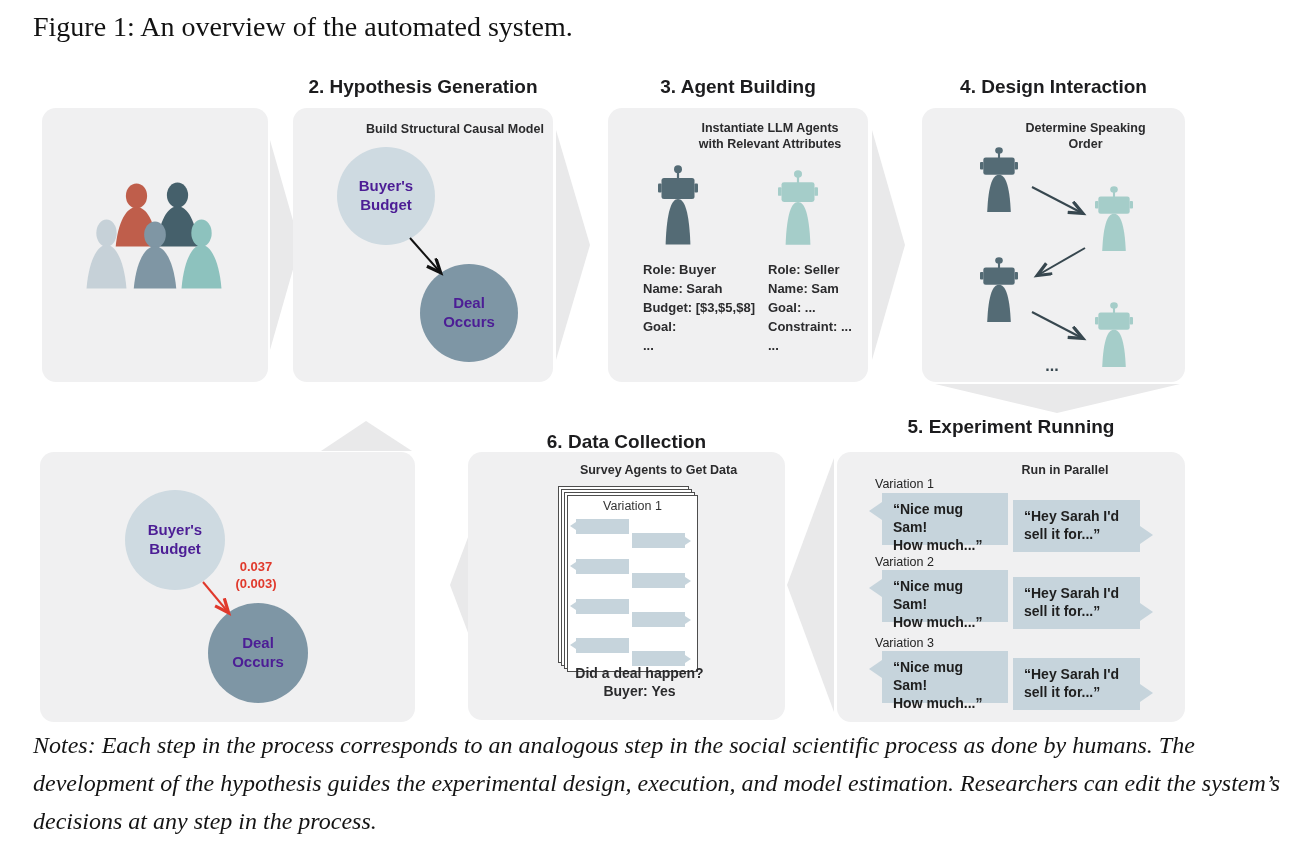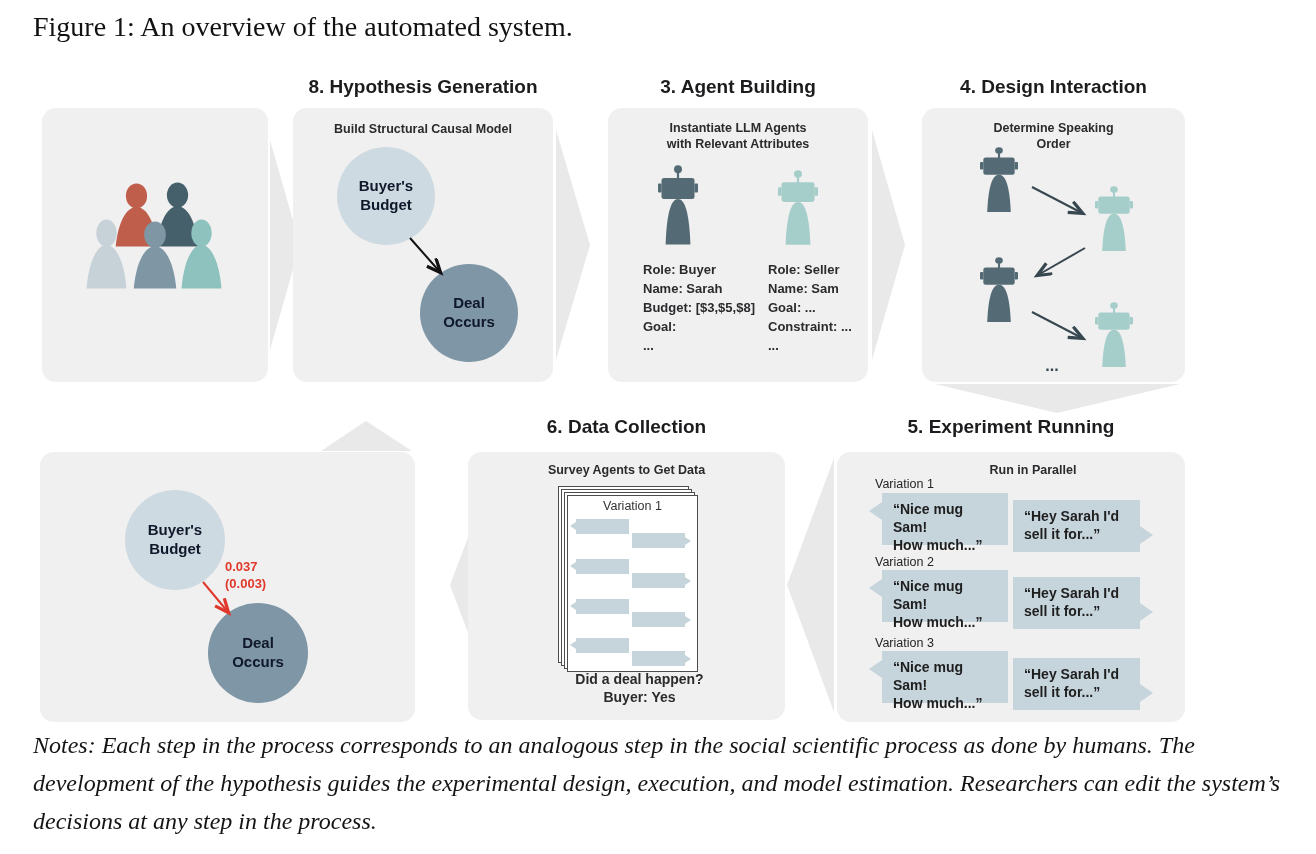--- a/index.html
+++ b/index.html
@@ -12,26 +12,26 @@
   #fig{position:relative;width:1316px;height:854px;background:#fff;overflow:hidden;
        font-family:"Liberation Sans",sans-serif;}
   .abs{position:absolute;}
   .defs{position:absolute;width:0;height:0;overflow:hidden;}
   .caption{position:absolute;left:33px;top:10px;font:400 28px/1.2 "Liberation Serif",serif;color:#121212;white-space:nowrap;}
   .notes{position:absolute;left:33px;top:726px;width:1262px;font:italic 400 24px/38px "Liberation Serif",serif;color:#141414;}
   .panel{position:absolute;background:var(--panel);border-radius:14px;}
   .step-title{position:absolute;font:700 19px/1.1 "Liberation Sans",sans-serif;color:var(--ink);
               text-align:center;white-space:nowrap;}
   .subtitle{position:absolute;font:700 12.5px/1.3 "Liberation Sans",sans-serif;color:var(--sub);
-            text-align:center;white-space:pre-line;}
+            text-align:center;white-space:pre-line;margin-left:32px;}
   .circle-node{position:absolute;border-radius:50%;display:flex;align-items:center;justify-content:center;
-               text-align:center;font:700 15px/1.25 "Liberation Sans",sans-serif;color:#0f172a;white-space:pre-line;}
+               text-align:center;font:700 15px/1.25 "Liberation Sans",sans-serif;color:#4c1d95;white-space:pre-line;}
   .attrs{position:absolute;font:700 13px/19px "Liberation Sans",sans-serif;color:var(--sub);white-space:pre-line;}
   .ellipsis{position:absolute;font:700 16px/1 "Liberation Sans",sans-serif;color:#37474f;text-align:center;}
-  .coef{position:absolute;font:700 13px/17px "Liberation Sans",sans-serif;color:var(--red);white-space:pre-line;}
+  .coef{position:absolute;font:700 13px/17px "Liberation Sans",sans-serif;color:var(--red);text-align:center;white-space:pre-line;}
   .var-label{position:absolute;font:400 12.5px/1.1 "Liberation Sans",sans-serif;color:#242424;}
   .chat-bubble{position:absolute;background:var(--bubble);box-sizing:border-box;padding:7px 8px 6px 11px;
                font:700 14px/18px "Liberation Sans",sans-serif;color:#1e1e1e;white-space:pre-line;}
   .tail-l::before{content:"";position:absolute;left:-13px;top:9px;width:0;height:0;
                   border-top:9px solid transparent;border-bottom:9px solid transparent;border-right:13px solid var(--bubble);}
   .tail-r::after{content:"";position:absolute;right:-13px;bottom:8px;width:0;height:0;
                  border-top:9px solid transparent;border-bottom:9px solid transparent;border-left:13px solid var(--bubble);}
   .page{position:absolute;background:#fff;border:1.4px solid #4d4d4d;box-sizing:border-box;}
   .page-label{position:absolute;left:0;top:4px;width:100%;text-align:center;
               font:400 12.5px/1.1 "Liberation Sans",sans-serif;color:#333;}
@@ -79,24 +79,24 @@
   <svg class="abs" style="left:0;top:0" width="1316" height="854" viewBox="0 0 1316 854">
     <polygon points="270,140 300,245 270,350" fill="var(--chev)"></polygon>
     <polygon points="556,130 590,245 556,360" fill="var(--chev)"></polygon>
     <polygon points="872,130 905,245 872,360" fill="var(--chev)"></polygon>
     <polygon points="935,384 1180,384 1057,413" fill="var(--chev)"></polygon>
     <polygon points="321,451 412,451 366,421" fill="var(--chev)"></polygon>
     <polygon points="498,458 450,585 498,712" fill="var(--chev)"></polygon>
     <polygon points="834,458 787,585 834,712" fill="var(--chev)"></polygon>
   </svg>
 
-  <div class="step-title" style="left:293px;top:77px;width:260px">8. Hypothesis Generation</div>
+  <div class="step-title" style="left:293px;top:77px;width:260px">2. Hypothesis Generation</div>
   <div class="step-title" style="left:608px;top:77px;width:260px">3. Agent Building</div>
   <div class="step-title" style="left:922px;top:77px;width:263px">4. Design Interaction</div>
-  <div class="step-title" style="left:468px;top:417px;width:317px">6. Data Collection</div>
+  <div class="step-title" style="left:468px;top:432px;width:317px">6. Data Collection</div>
   <div class="step-title" style="left:837px;top:417px;width:348px">5. Experiment Running</div>
 
   <div class="panel" style="left:42px;top:108px;width:226px;height:274px">
     <svg class="icon" style="left:70px;top:75px;color:var(--p-red)" width="49" height="65" viewBox="0 0 60 68" preserveAspectRatio="none">
         <use href="#g-person"></use>
       </svg>
     <svg class="icon" style="left:111px;top:74px;color:var(--p-dark)" width="49" height="66" viewBox="0 0 60 68" preserveAspectRatio="none">
         <use href="#g-person"></use>
       </svg>
     <svg class="icon" style="left:41px;top:111px;color:var(--p-light)" width="47" height="71" viewBox="0 0 60 68" preserveAspectRatio="none">
@@ -186,21 +186,21 @@
       <div class="page-label">Variation 1</div>
       <div class="mini-bubble mtail-l" style="left:8px;top:23px;width:53px"></div>
       <div class="mini-bubble mtail-r" style="left:64px;top:37px;width:53px"></div>
       <div class="mini-bubble mtail-l" style="left:8px;top:63px;width:53px"></div>
       <div class="mini-bubble mtail-r" style="left:64px;top:77px;width:53px"></div>
       <div class="mini-bubble mtail-l" style="left:8px;top:103px;width:53px"></div>
       <div class="mini-bubble mtail-r" style="left:64px;top:116px;width:53px"></div>
       <div class="mini-bubble mtail-l" style="left:8px;top:142px;width:53px"></div>
       <div class="mini-bubble mtail-r" style="left:64px;top:155px;width:53px"></div>
     </div>
-    <div class="result" style="left:0;top:218px;width:343px">Did a deal happen?
+    <div class="result" style="left:0;top:212px;width:343px">Did a deal happen?
 Buyer: Yes</div>
   </div>
 
   <div class="panel" style="left:837px;top:452px;width:348px;height:270px">
     <div class="subtitle" style="left:0;top:10px;width:392px">Run in Parallel</div>
 
     <div class="var-label" style="left:38px;top:26px">Variation 1</div>
     <div class="chat-bubble tail-l" style="left:45px;top:41px;width:126px;height:52px">“Nice mug Sam!
 How much...”</div>
     <div class="chat-bubble tail-r" style="left:176px;top:48px;width:127px;height:52px">“Hey Sarah I'd

